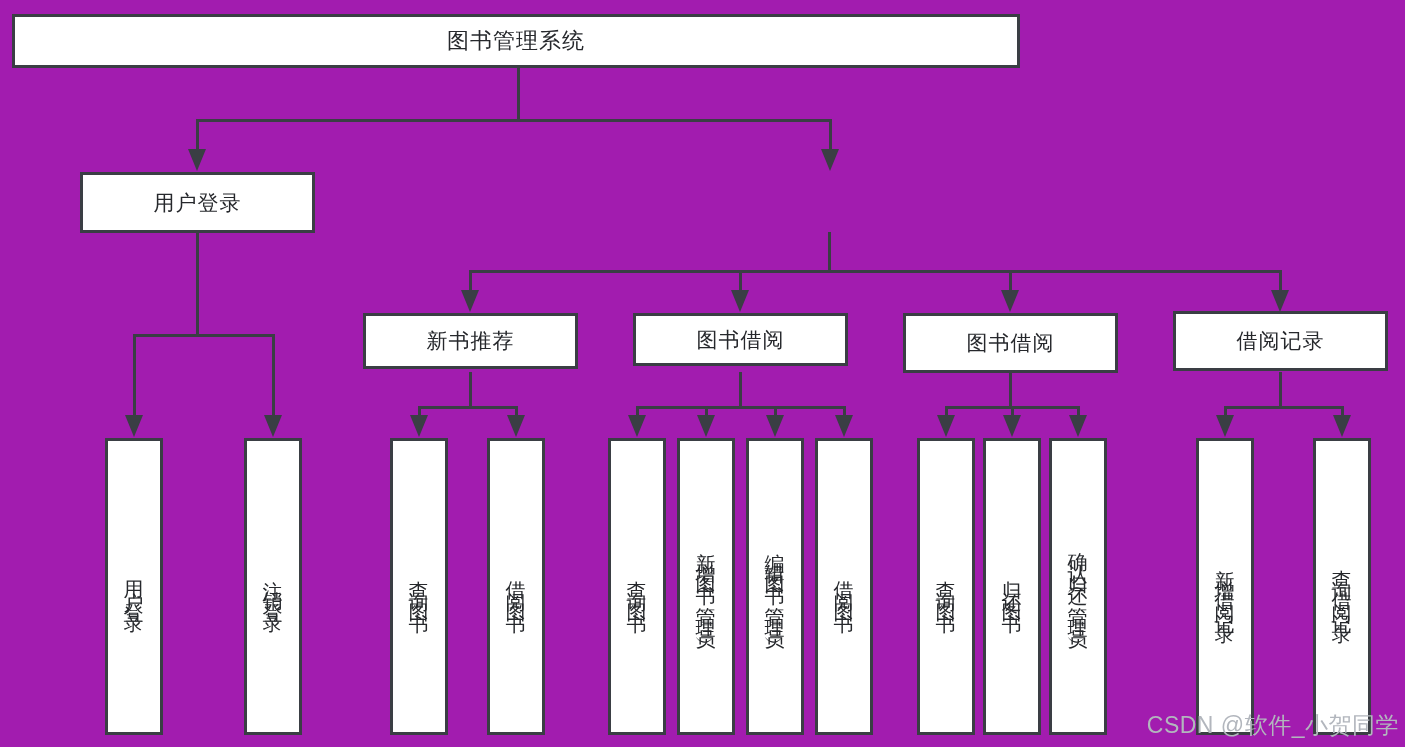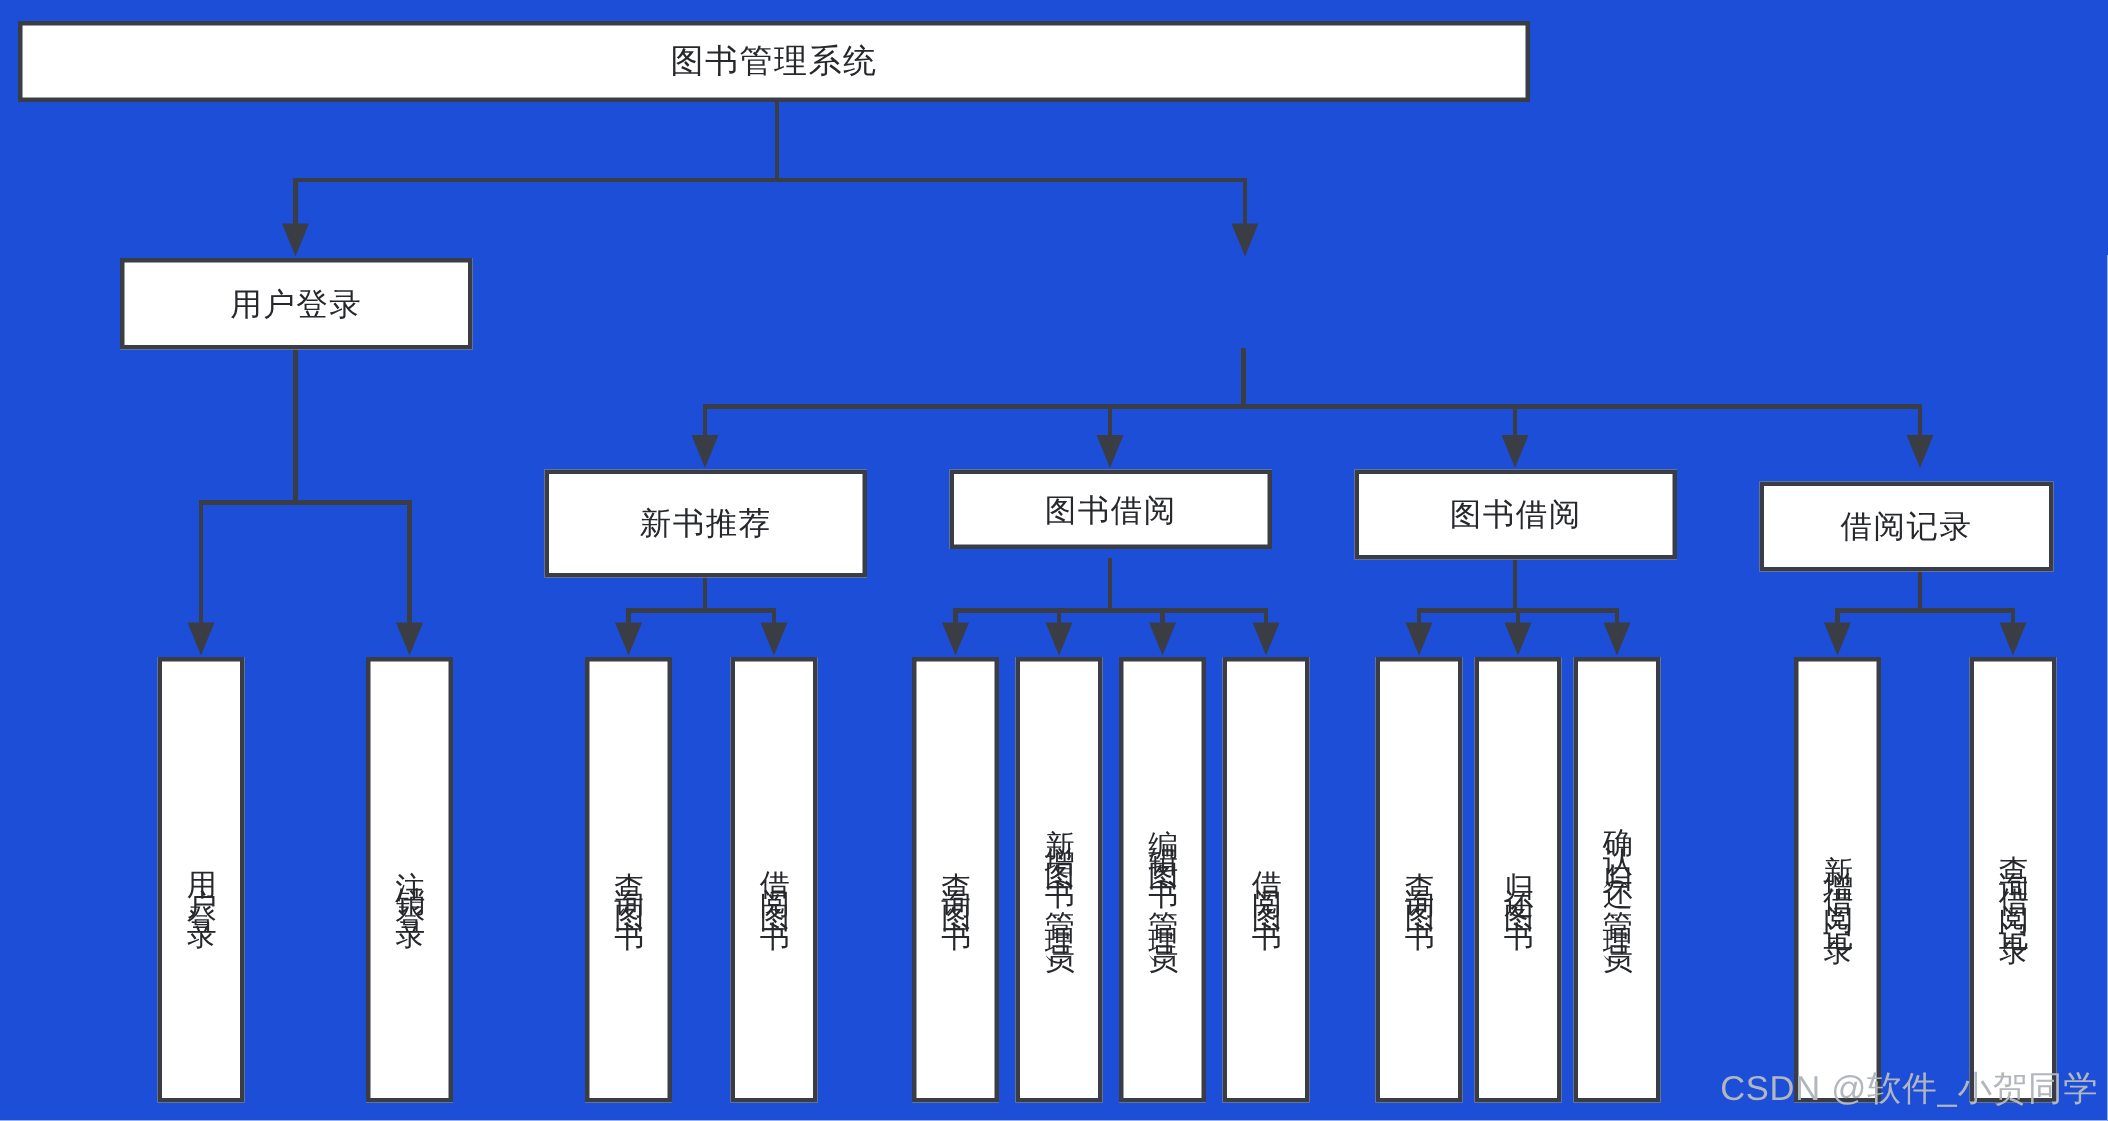--- a/index.html
+++ b/index.html
@@ -1,19 +1,19 @@
 <!DOCTYPE html>
 <html><head>
 <meta charset="utf-8">
 <style>
   html,body{margin:0;padding:0;background:#ffffff;}
   .stage{
     position:relative;
     width:1405px;height:747px;
-    background:#1d4ed8;
+    background:#a21caf;
     overflow:hidden;
     font-family:"Liberation Sans","DejaVu Sans",sans-serif;
   }
   .connectors{position:absolute;left:0;top:0;}
   .box{
     position:absolute;
     box-sizing:border-box;
     background:#ffffff;
     border:3px solid #3a3e44;
     display:flex;
@@ -113,30 +113,30 @@
   </svg>
 
   <div class="box" style="left:12px;top:14px;width:1008px;height:54px;">
     <span class="h-label root-label">图书管理系统</span>
   </div>
 
   <div class="box" style="left:80px;top:172px;width:235px;height:61px;">
     <span class="h-label">用户登录</span>
   </div>
 
-  <div class="box" style="left:363px;top:313px;width:215px;height:72px;">
+  <div class="box" style="left:363px;top:313px;width:215px;height:56px;">
     <span class="h-label">新书推荐</span>
   </div>
   <div class="box" style="left:633px;top:313px;width:215px;height:53px;">
     <span class="h-label">图书借阅</span>
   </div>
   <div class="box" style="left:903px;top:313px;width:215px;height:60px;">
     <span class="h-label">图书借阅</span>
   </div>
-  <div class="box" style="left:1173px;top:321px;width:196px;height:60px;font-family:Liberation Mono, monospace;">
+  <div class="box" style="left:1173px;top:311px;width:215px;height:60px;font-family:Liberation Mono, monospace;">
     <span class="h-label">借阅记录</span>
   </div>
 
   <div class="box" style="left:105px;top:438px;width:58px;height:297px;">
     <span class="v-label">用户登录</span>
   </div>
   <div class="box" style="left:244px;top:438px;width:58px;height:297px;">
     <span class="v-label">注销登录</span>
   </div>
 

